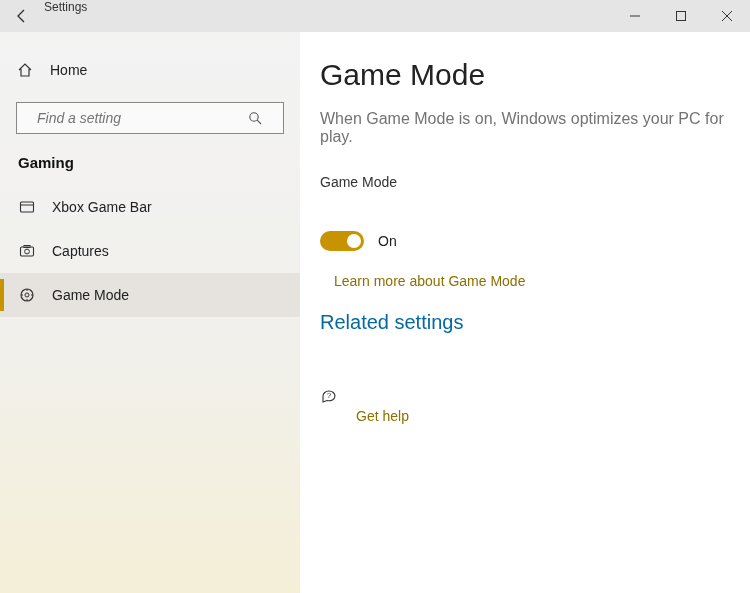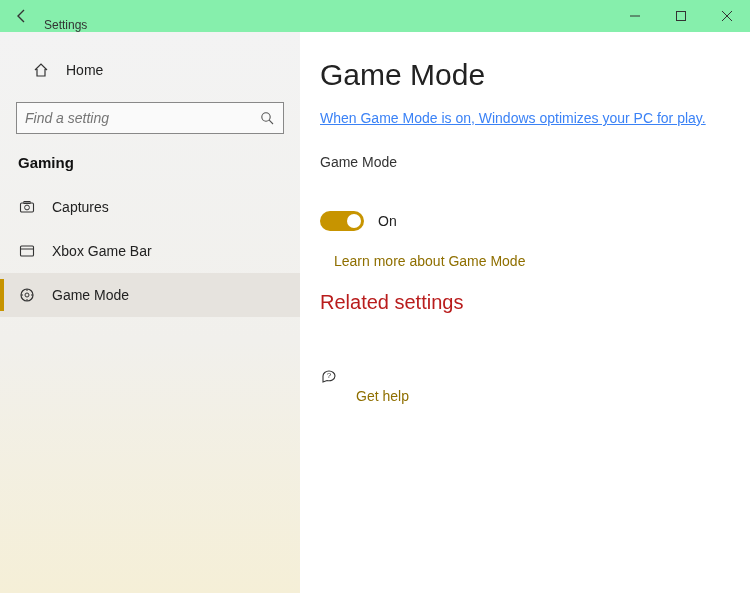--- a/index.html
+++ b/index.html
@@ -10,22 +10,22 @@
     background: #fff;
     width: 750px;
     height: 593px;
     overflow: hidden;
     display: flex;
     flex-direction: column;
   }
   .titlebar {
     height: 32px;
     display: flex;
-    align-items: flex-end;
-    background: #86efac;
+    align-items: flex-start;
+    background: #e5e5e5;
   }
   .titlebar .back {
     width: 44px;
     display: flex;
     align-items: center;
     justify-content: center;
     height: 100%;
   }
   .titlebar .title {
     font-size: 12px;
@@ -49,40 +49,40 @@
     width: 300px;
     background: linear-gradient(to bottom, #f3f3f3 0%, #f1f0ec 55%, #f5efd7 100%);
     display: flex;
     flex-direction: column;
     padding-top: 16px;
   }
   .sidebar-item {
     display: flex;
     align-items: center;
     height: 44px;
-    padding-left: 32px;
+    padding-left: 16px;
     gap: 16px;
     cursor: default;
     font-size: 14px;
     color: #222;
   }
   .sidebar-item .icon {
     width: 18px;
     display: flex;
     align-items: center;
     justify-content: center;
   }
   .searchbox {
     margin: 10px 16px 18px 16px;
     height: 32px;
     border: 1px solid #888;
     background: #fafafa;
     display: flex;
     align-items: center;
-    padding: 0 8px;
+    padding: 0 20px;
   }
   .searchbox input {
     flex: 1;
     border: none;
     outline: none;
     background: transparent;
     font-size: 14px;
     font-style: italic;
     color: #666;
   }
@@ -122,24 +122,23 @@
     padding: 26px 20px 0 20px;
     overflow: auto;
   }
   .page-heading {
     font-size: 30px;
     font-weight: 500;
     color: #222;
     margin-bottom: 18px;
   }
   .desc {
-    font-size: 14px;
-    color: #3b82f6;
+    font-size: 16px;
+    color: #737373;
     margin-bottom: 28px;
-    text-decoration: underline;
   }
   .setting-label {
     font-size: 14px;
     color: #333;
     margin-bottom: 6px;
   }
   .toggle-row {
     display: flex;
     align-items: center;
     gap: 14px;
@@ -170,21 +169,21 @@
   .link.block {
     display: block;
     margin-bottom: 20px;
     margin-left: 14px;
   }
   .subheading {
     font-size: 20px;
     font-weight: 500;
     margin-top: 22px;
     margin-bottom: 14px;
-    color: #b91c1c;
+    color: #0369a1;
   }
   .help-row {
     display: flex;
     align-items: center;
     gap: 18px;
     margin-bottom: 10px;
   }
   .help-row .hicon {
     width: 18px;
     display:flex; align-items:center; justify-content:center;
@@ -244,36 +243,36 @@
           <line x1="9.2" y1="9.2" x2="13" y2="13" stroke="#555" stroke-width="1.1"></line>
         </svg>
       </span>
     </div>
 
     <div class="section-title">Gaming</div>
 
     <div class="nav-item">
       <span class="icon">
         <svg width="16" height="16" viewBox="0 0 16 16">
+          <rect x="1.5" y="3" width="13" height="10" rx="1" stroke="#333" stroke-width="1.1" fill="none"></rect>
+          <line x1="1.5" y1="6" x2="14.5" y2="6" stroke="#333" stroke-width="1"></line>
+        </svg>
+      </span>
+      <span>Xbox Game Bar</span>
+    </div>
+
+    <div class="nav-item">
+      <span class="icon">
+        <svg width="16" height="16" viewBox="0 0 16 16">
           <rect x="1.5" y="4" width="13" height="9" rx="1.2" stroke="#333" stroke-width="1.1" fill="none"></rect>
           <circle cx="8" cy="8.5" r="2.4" stroke="#333" stroke-width="1" fill="none"></circle>
           <rect x="5" y="2.5" width="6" height="2" stroke="#333" stroke-width="1" fill="none"></rect>
         </svg>
       </span>
       <span>Captures</span>
-    </div>
-
-    <div class="nav-item">
-      <span class="icon">
-        <svg width="16" height="16" viewBox="0 0 16 16">
-          <rect x="1.5" y="3" width="13" height="10" rx="1" stroke="#333" stroke-width="1.1" fill="none"></rect>
-          <line x1="1.5" y1="6" x2="14.5" y2="6" stroke="#333" stroke-width="1"></line>
-        </svg>
-      </span>
-      <span>Xbox Game Bar</span>
     </div>
 
     <div class="nav-item active">
       <span class="icon">
         <svg width="16" height="16" viewBox="0 0 16 16">
           <circle cx="8" cy="8" r="6" stroke="#333" stroke-width="1.2" fill="none"></circle>
           <circle cx="8" cy="8" r="2" stroke="#333" stroke-width="1" fill="none"></circle>
           <line x1="8" y1="2" x2="8" y2="4" stroke="#333" stroke-width="1"></line>
           <line x1="8" y1="12" x2="8" y2="14" stroke="#333" stroke-width="1"></line>
           <line x1="2" y1="8" x2="4" y2="8" stroke="#333" stroke-width="1"></line>

